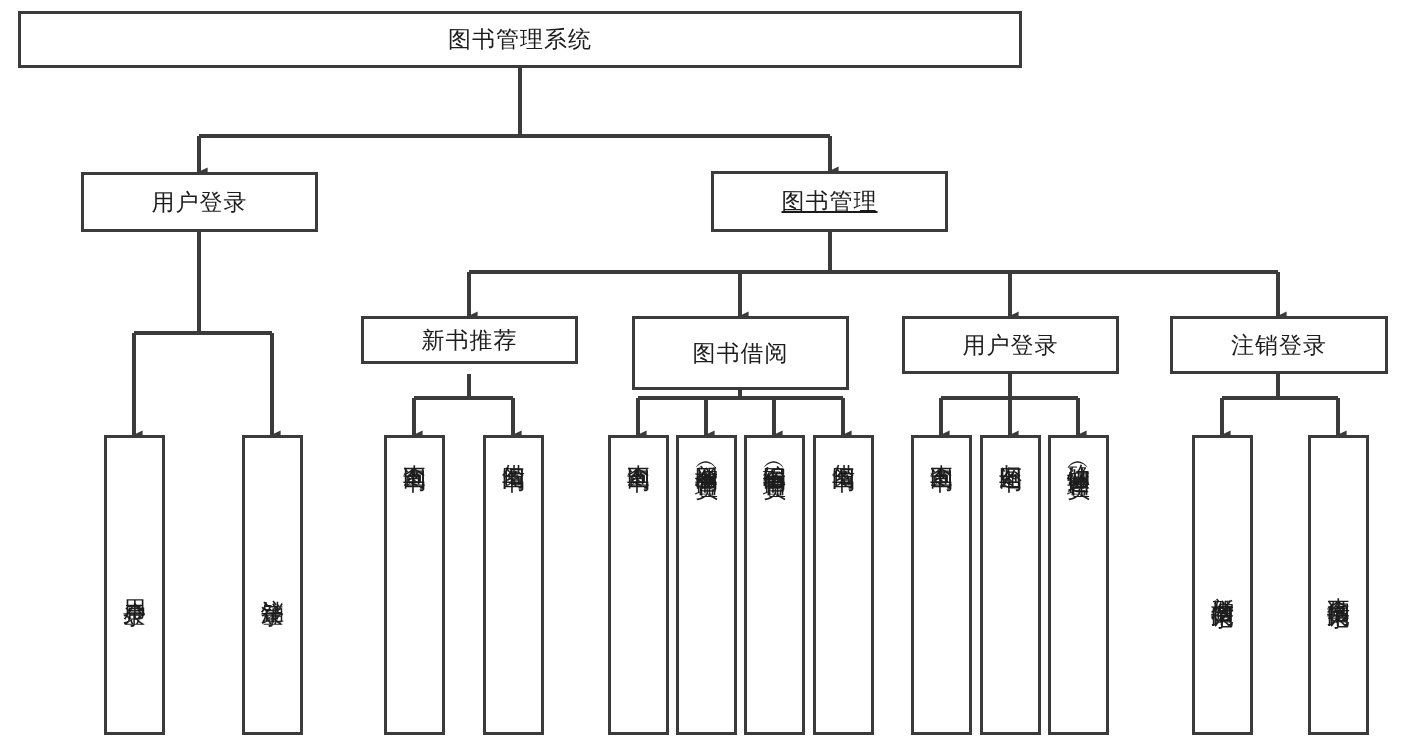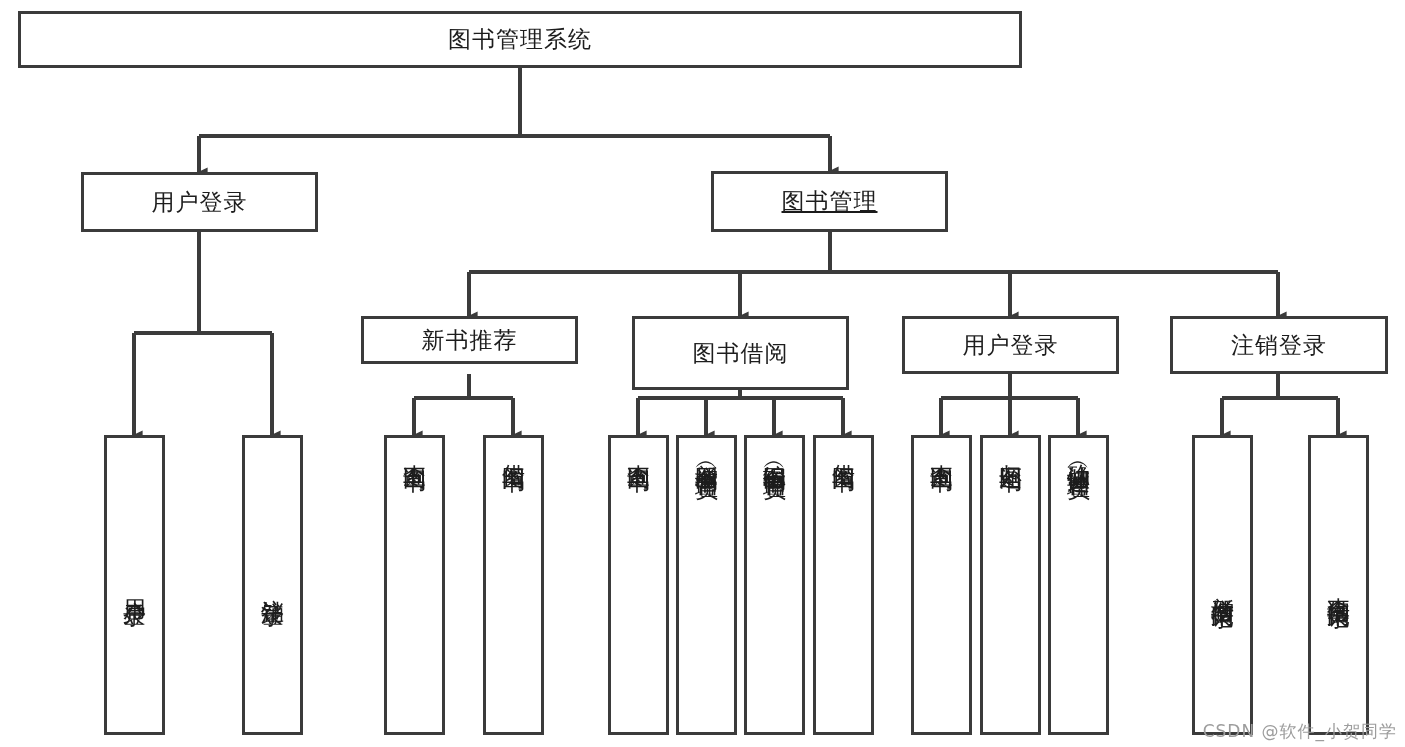--- a/index.html
+++ b/index.html
@@ -194,15 +194,14 @@
   </div>
 
   <div class="node leaf mid" style="left:1192px;top:435px;width:61px;height:300px;">
     <span class="label">新增借阅记录</span>
   </div>
 
   <div class="node leaf mid" style="left:1308px;top:435px;width:61px;height:300px;">
     <span class="label">查询借阅记录</span>
   </div>
 
-  <div class="watermark">CSDN @软件_小贺同学</div>
 
 </div>
 
 </body></html>

